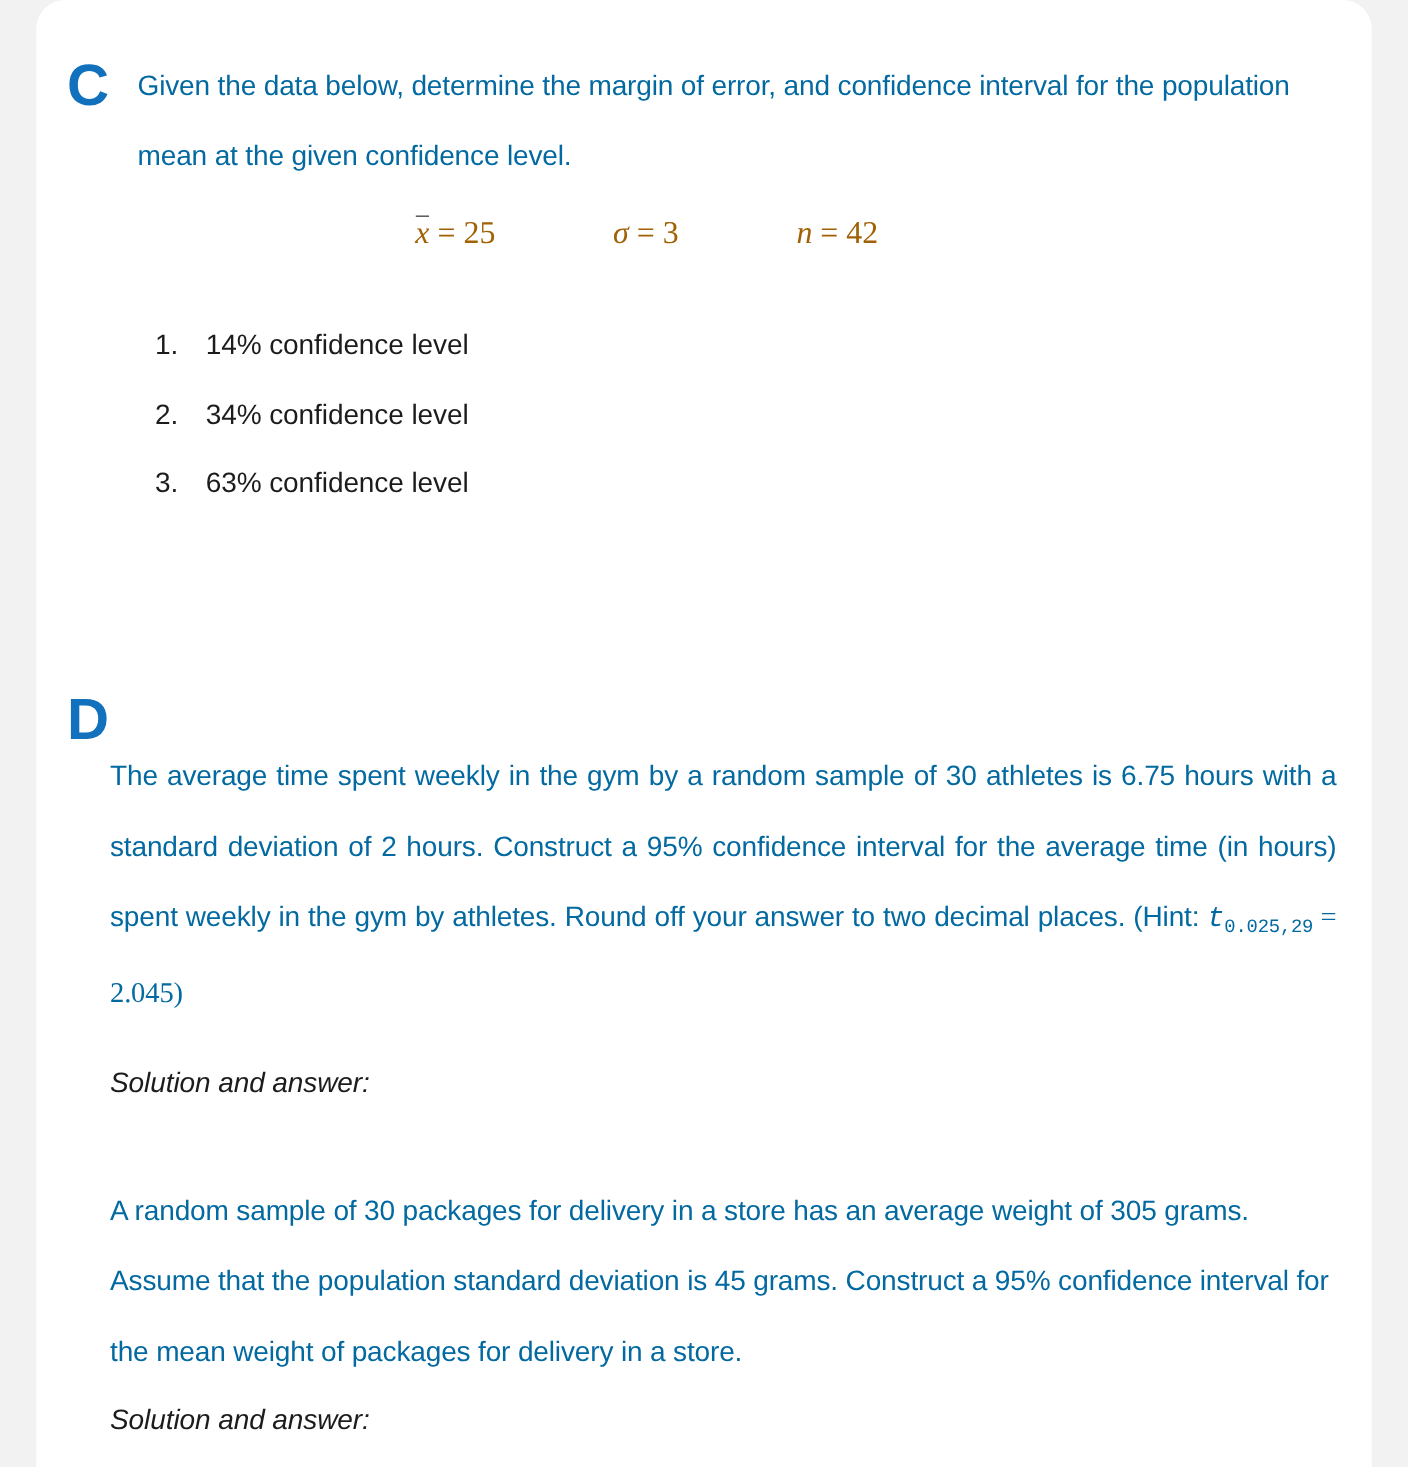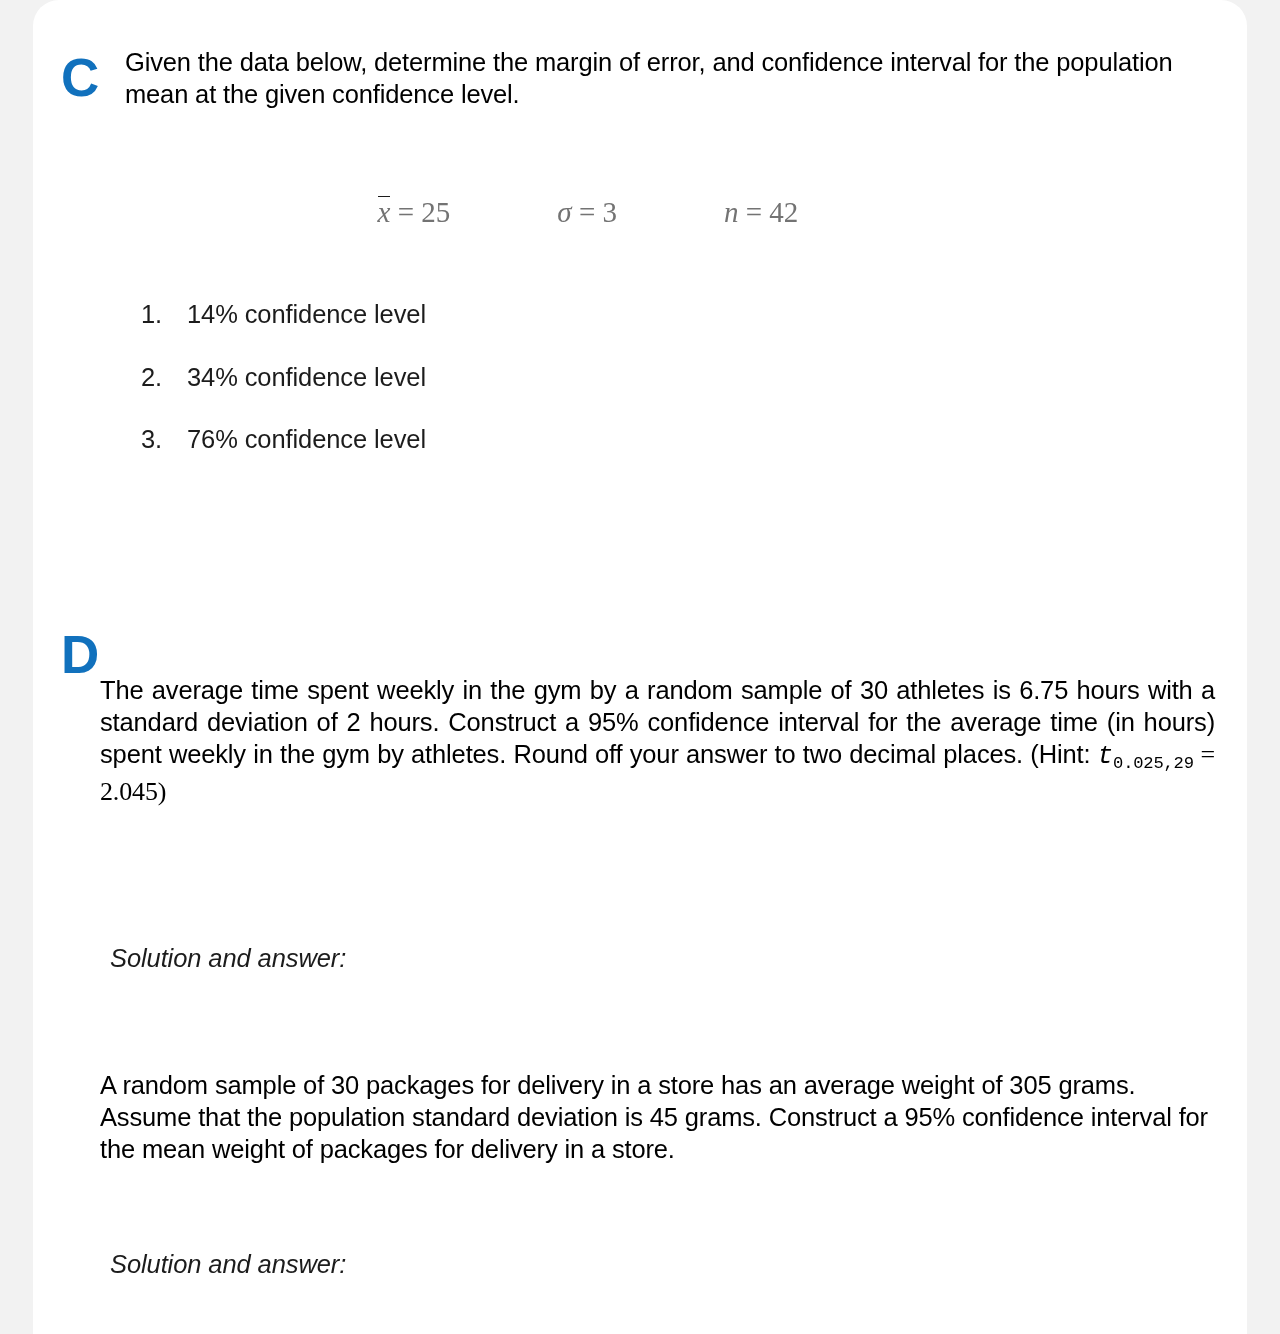--- a/index.html
+++ b/index.html
@@ -28,24 +28,24 @@
   }
 
   .content {
     position: relative;
     width: 100%;
     height: 100%;
   }
 
   
   .para {
-    color: #000000;
+    color: #0369a1;
     font-family: "Liberation Sans", sans-serif;
     font-size: 25.5px;
-    line-height: 32px;
+    line-height: 64px;
     letter-spacing: -0.15px;
   }
 
   
   .sec-letter {
     color: #1171bd;
     font-family: "Liberation Sans", sans-serif;
     font-weight: bold;
     font-size: 53px;
     line-height: 1;
@@ -77,21 +77,21 @@
     left: 0;
     top: 196px;
     width: 1110px;
     display: flex;
     justify-content: center;
     gap: 107px;
   }
   .math {
     font-family: "Liberation Serif", serif;
     font-size: 29px;
-    color: #737373;
+    color: #a16207;
     white-space: nowrap;
   }
   .math .var {
     font-style: italic;
   }
   .math .ovl {
     font-style: italic;
     border-top: 1.6px solid #1c1c1c;
     padding-top: 0px;
     display: inline-block;
@@ -154,26 +154,27 @@
     top: 5px;
     letter-spacing: -0.2px;
   }
   .eqn {
     font-family: "Liberation Serif", serif;
     font-size: 26px;
   }
 
   .sol-label {
     position: absolute;
-    left: 77px;
+    left: 67px;
     font-style: italic;
     font-size: 25.5px;
     color: #1c1c1c;
     line-height: 1;
     letter-spacing: -0.1px;
+    margin-top: 27px;
   }
   #sol-label-1 { top: 946px; }
   #sol-label-2 { top: 1252px; }
 
   #packages-text {
     position: absolute;
     left: 67px;
     top: 1069px;
     width: 1115px;
   }
@@ -204,21 +205,21 @@
         <li>
           <span class="li-num">1.</span>
           <span>14% confidence level</span>
         </li>
         <li>
           <span class="li-num">2.</span>
           <span>34% confidence level</span>
         </li>
         <li>
           <span class="li-num">3.</span>
-          <span>76% confidence level</span>
+          <span>63% confidence level</span>
         </li>
       </ol>
 
     </div>
 
     <div id="section-d">
 
       <div id="sec-d-letter" class="sec-letter">D</div>
 
       <div id="sec-d-text" class="para"><span>The average time spent weekly in the gym by a random sample of 30 athletes is 6.75 hours with a standard deviation of 2 hours. Construct a 95% confidence interval for the average time (in hours) spent weekly in the gym by athletes. Round off your answer to two decimal places. (Hint: </span><span class="sub"><span>t</span><sub>0.025,29</sub></span><span class="eqn"> = 2.045)</span></div>

